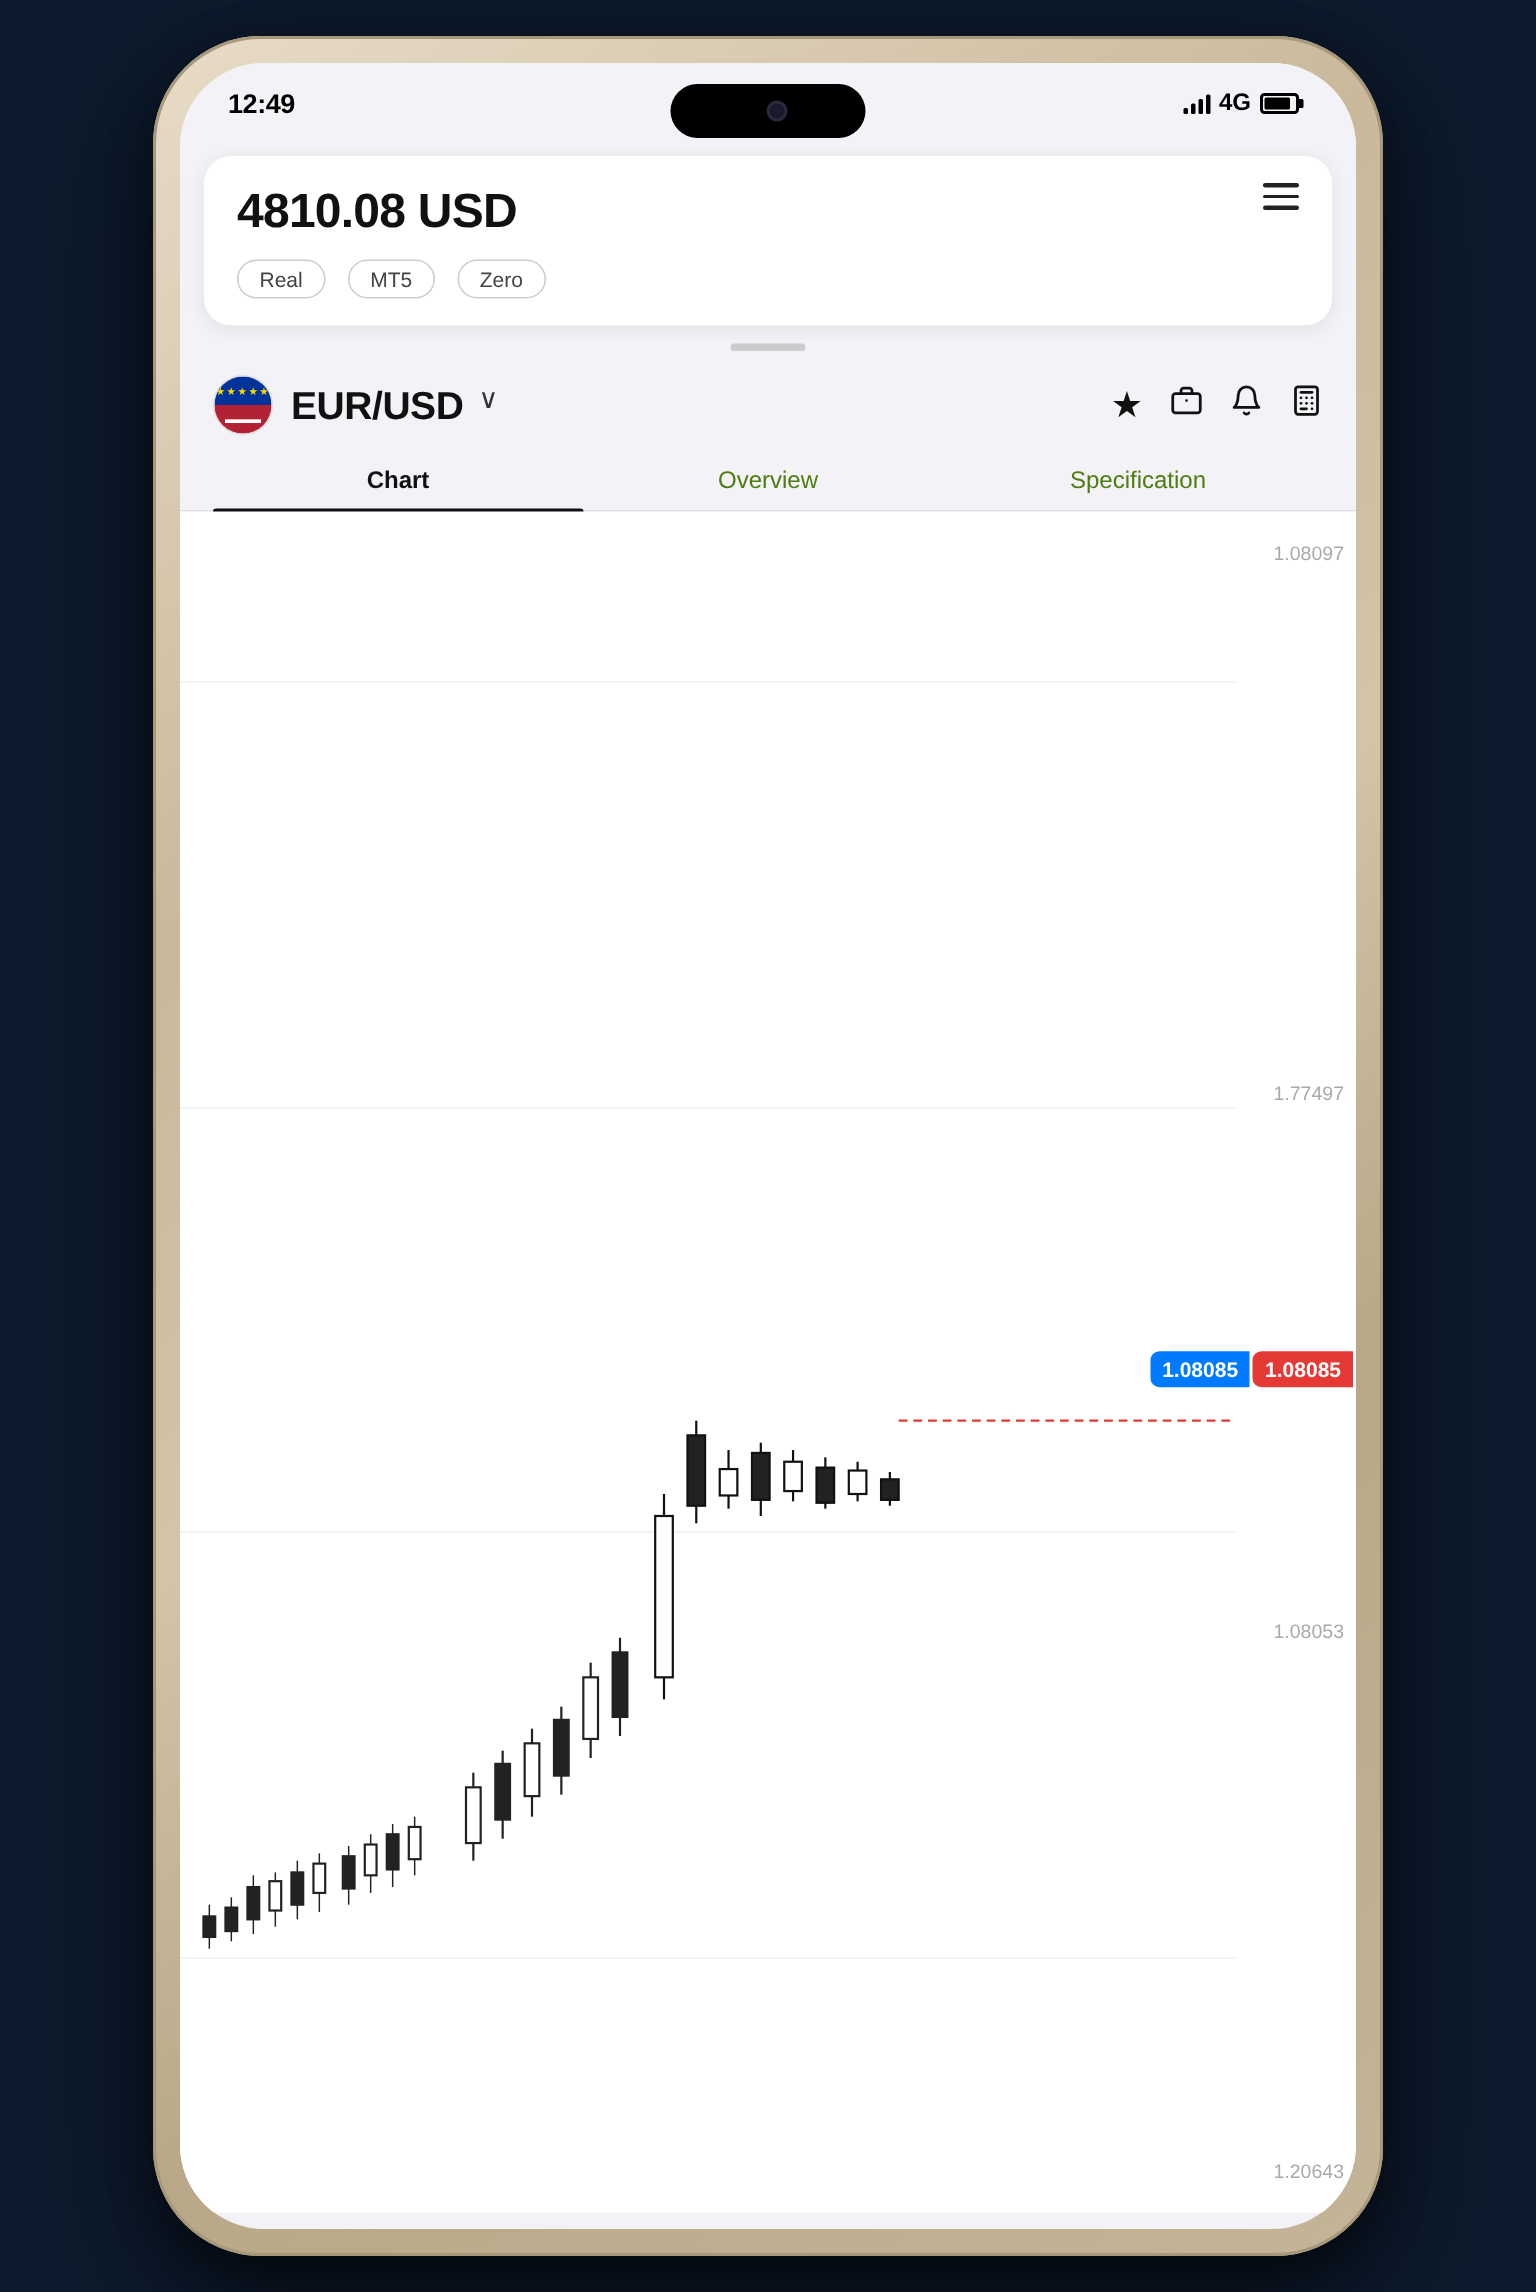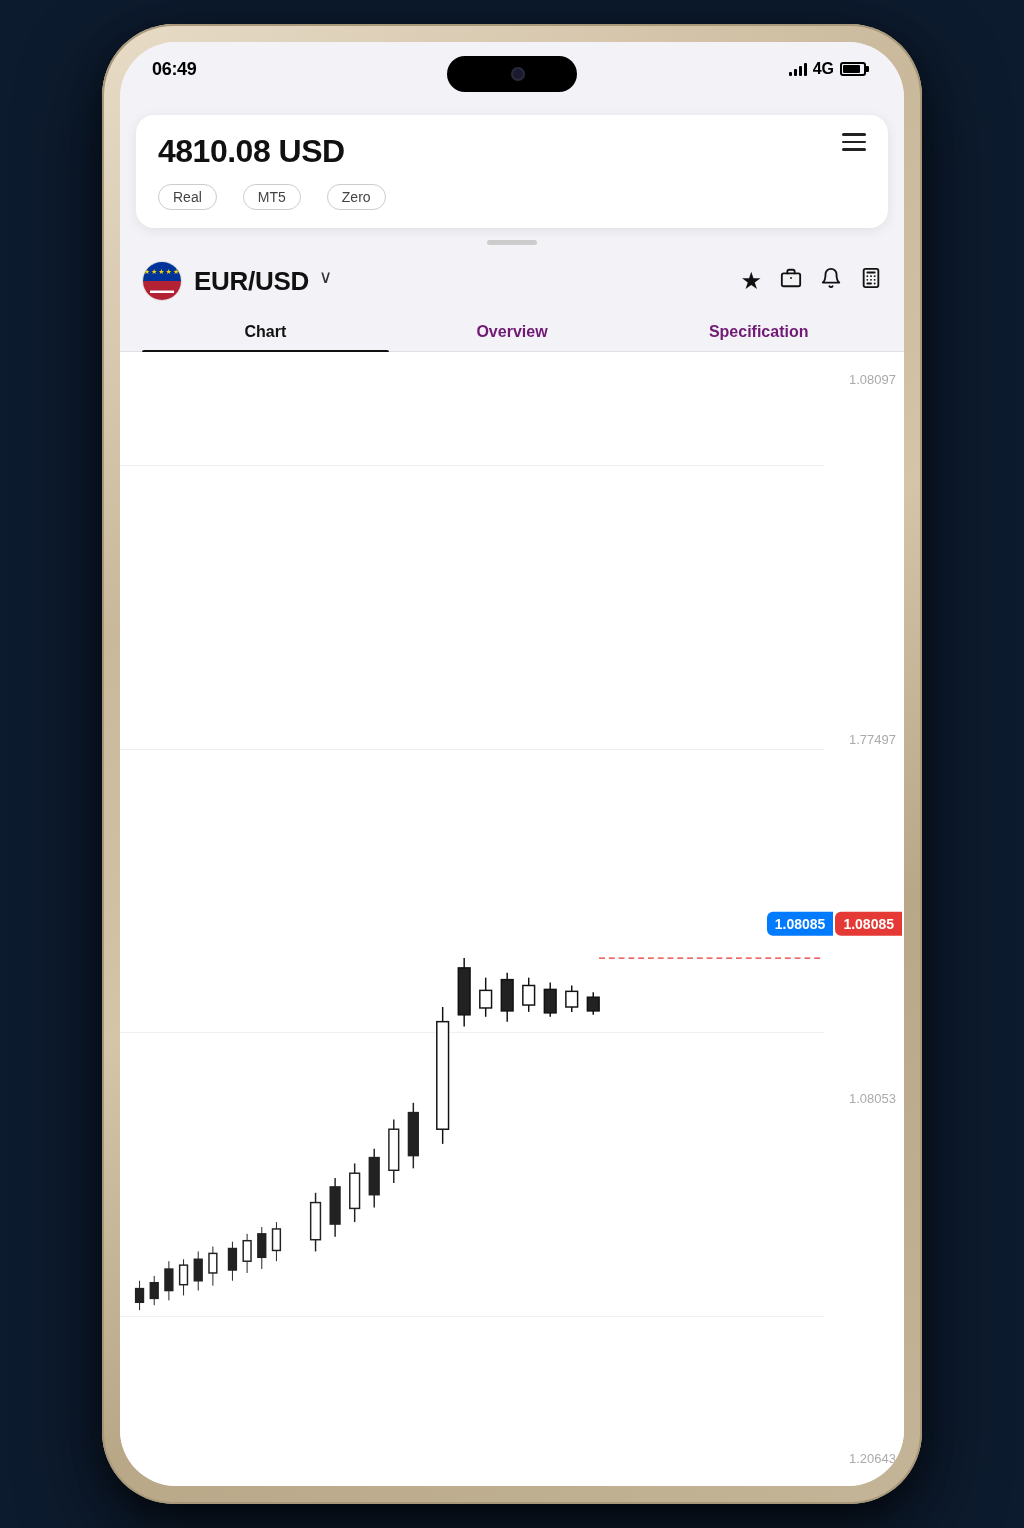--- a/index.html
+++ b/index.html
@@ -135,39 +135,39 @@
     }
     .battery-fill {
       width: 85%;
       height: 100%;
       background: #000;
       border-radius: 1px;
     }
 
     
     .account-card {
-      margin: 19px 16px 0;
+      margin: 8px 16px 0;
       background: #fff;
       border-radius: 18px;
       padding: 18px 22px 18px;
       box-shadow: 0 2px 12px rgba(0,0,0,0.08);
       position: relative;
     }
 
     .account-balance {
       font-size: 32px;
       font-weight: 700;
       color: #111;
       letter-spacing: -0.5px;
       margin-bottom: 14px;
     }
 
     .account-tags {
       display: flex;
-      gap: 26px;
+      gap: 15px;
       text-align: center;
     }
 
     .tag {
       border: 1.5px solid #ccc;
       border-radius: 20px;
       padding: 4px 14px;
       font-size: 14px;
       color: #444;
       font-weight: 500;
@@ -280,22 +280,22 @@
       border-bottom: 1.5px solid #e0e0e0;
       background: #f2f2f7;
       padding: 0 22px;
     }
 
     .tab {
       flex: 1;
       text-align: center;
       padding: 12px 0 10px;
       font-size: 16px;
-      color: #701a75;
-      font-weight: 700;
+      color: #4d7c0f;
+      font-weight: 400;
       position: relative;
       cursor: pointer;
     }
 
     .tab.active {
       color: #111;
       font-weight: 700;
     }
 
     .tab.active::after {
@@ -387,21 +387,21 @@
   </style>
 </head>
 <body>
 
 <div class="phone-wrapper">
   <div class="phone-frame"></div>
 
   <div class="phone-screen">
 
     <div class="status-bar">
-      <span class="status-time">06:49</span>
+      <span class="status-time">12:49</span>
 
       <div class="dynamic-island">
         <div class="camera-dot"></div>
       </div>
 
       <div class="status-icons">
         <div class="signal-bars">
           <div class="signal-bar" style="height:4px"></div>
           <div class="signal-bar" style="height:7px"></div>
           <div class="signal-bar" style="height:10px"></div>

